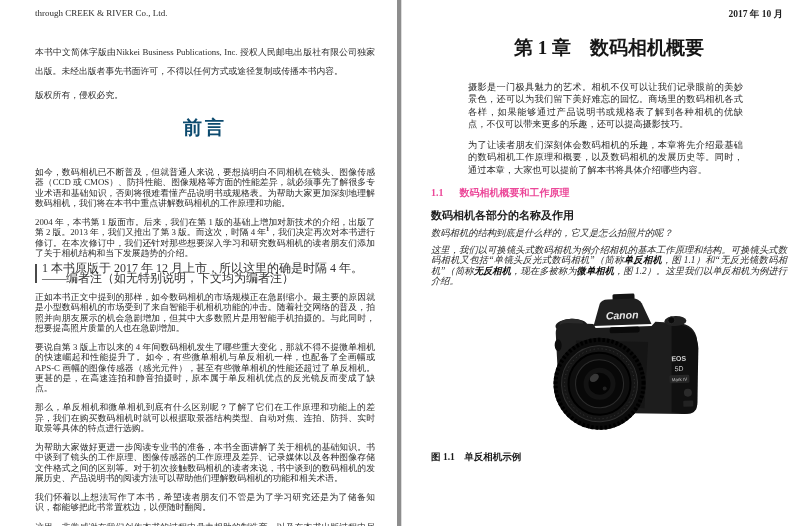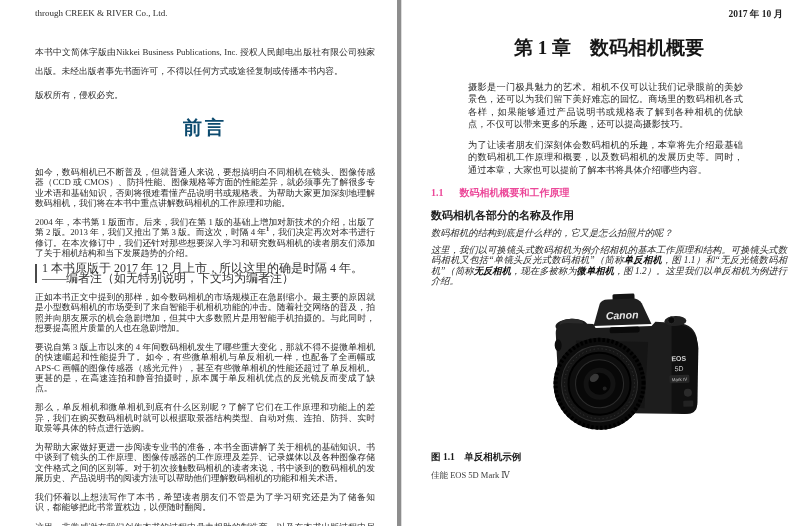--- a/index.html
+++ b/index.html
@@ -135,15 +135,14 @@
           <rect x="142" y="84" width="20" height="8" rx="1.5" fill="#262626"></rect>
           <text x="152" y="90" text-anchor="middle" font-size="4.5" fill="#c0c0c0">Mark IV</text>
 
           <circle cx="160" cy="102" r="4" fill="#2a2a2a"></circle>
           <rect x="155" y="110" width="10" height="6" rx="1" fill="#222222"></rect>
         </g>
       </svg>
     </div>
 
     <div class="fig-caption">图 1.1　单反相机示例</div>
-    <div class="fig-credit">佳能 EOS 5D Mark Ⅳ</div>
   </div>
 </div>
 
 </body></html>

